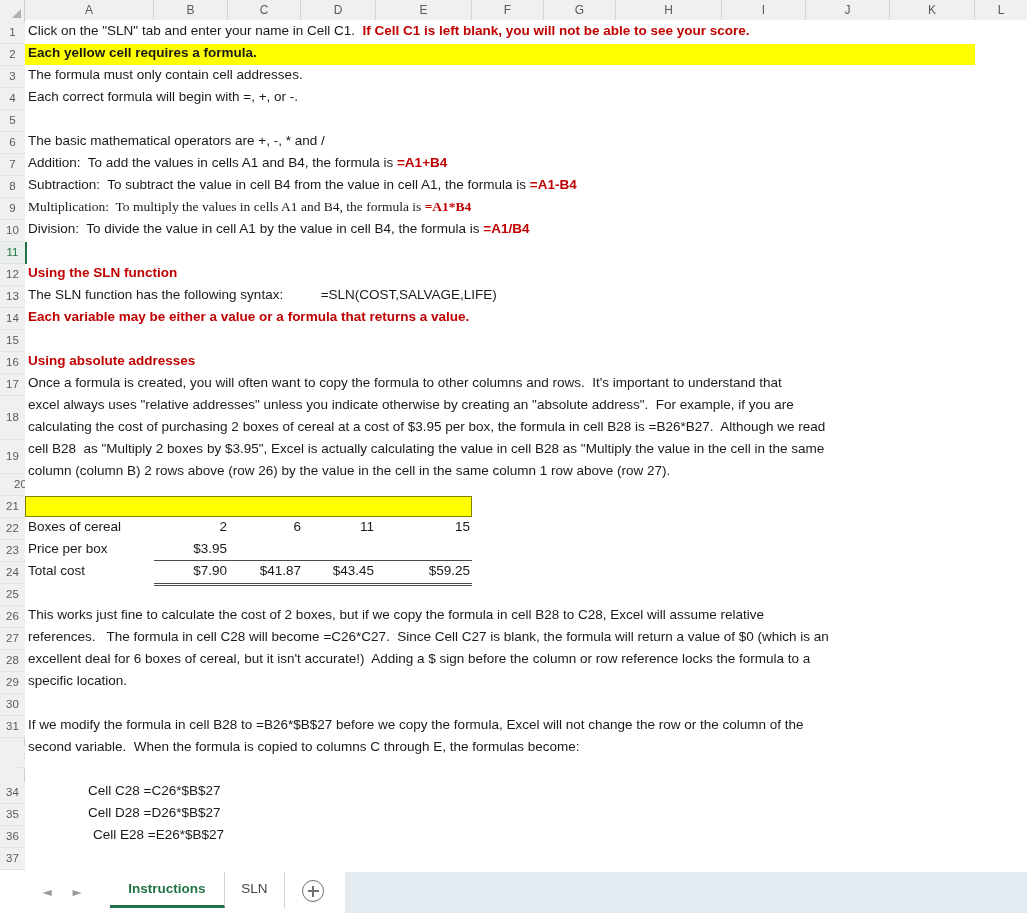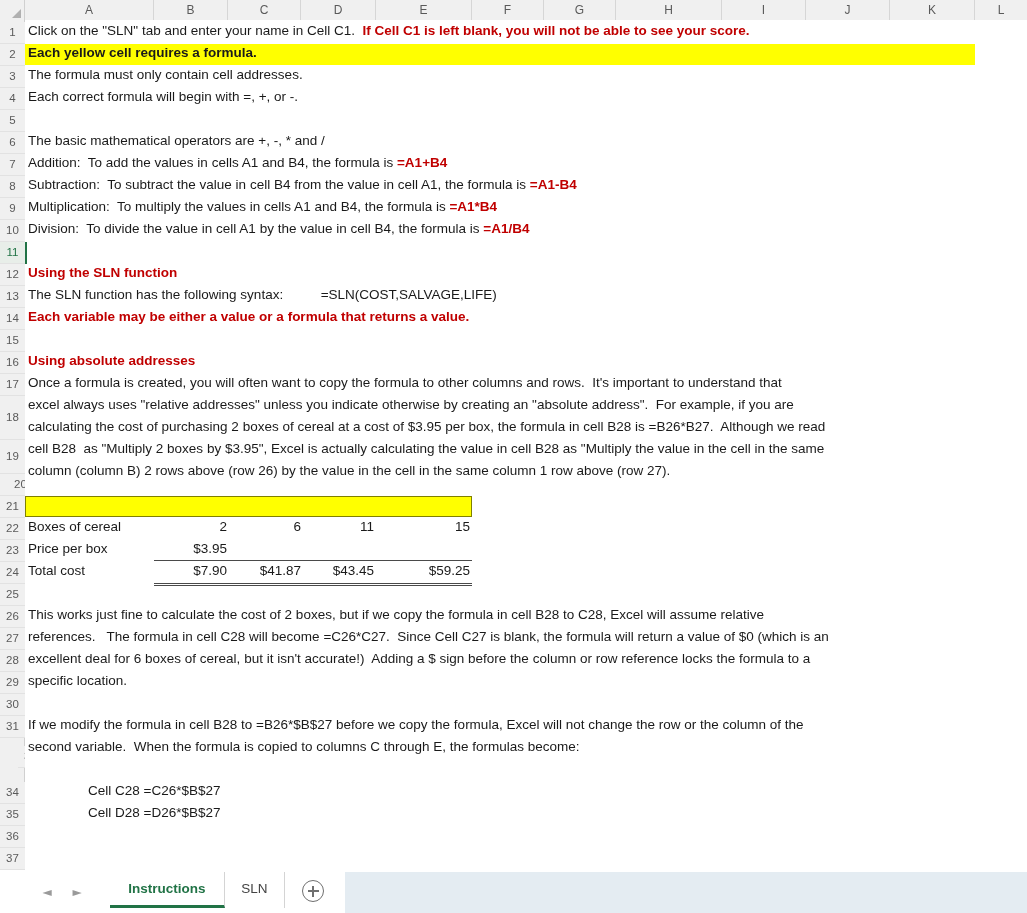--- a/index.html
+++ b/index.html
@@ -227,21 +227,21 @@
     </div>
 
     <div class="cellrow" style="top:135px;height:22px;">
       <span class="txt"><span>Addition:  To add the values in cells A1 and B4, the formula is </span><span class="redline">=A1+B4</span></span>
     </div>
 
     <div class="cellrow" style="top:157px;height:22px;">
       <span class="txt"><span>Subtraction:  To subtract the value in cell B4 from the value in cell A1, the formula is </span><span class="redline">=A1-B4</span></span>
     </div>
 
-    <div class="cellrow" style="top:179px;height:22px;">
+    <div class="cellrow" style="top:179px;height:22px;font-family:Liberation Serif, serif;">
       <span class="txt"><span>Multiplication:  To multiply the values in cells A1 and B4, the formula is </span><span class="redline">=A1*B4</span></span>
     </div>
 
     <div class="cellrow" style="top:201px;height:22px;">
       <span class="txt"><span>Division:  To divide the value in cell A1 by the value in cell B4, the formula is </span><span class="redline">=A1/B4</span></span>
     </div>
 
     <div class="cellrow" style="top:223px;height:22px;"></div>
 
     <div class="cellrow" style="top:245px;height:22px;">
@@ -340,20 +340,23 @@
     <div class="cellrow" style="top:741px;height:22px;"></div>
 
     <div class="cellrow" style="top:763px;height:22px;">
       <span class="txt indent">Cell C28 =C26*$B$27</span>
     </div>
 
     <div class="cellrow" style="top:785px;height:22px;">
       <span class="txt indent">Cell D28 =D26*$B$27</span>
     </div>
 
+    <div class="cellrow" style="top:807px;height:22px;">
+      <span class="txt indent2">Cell E28 =E26*$B$27</span>
+    </div>
 
     <div class="cellrow" style="top:829px;height:22px;"></div>
 
   </div>
 
   <div class="clipped-row">
     <span>&nbsp;</span>
   </div>
 
   <div class="tabbar">

